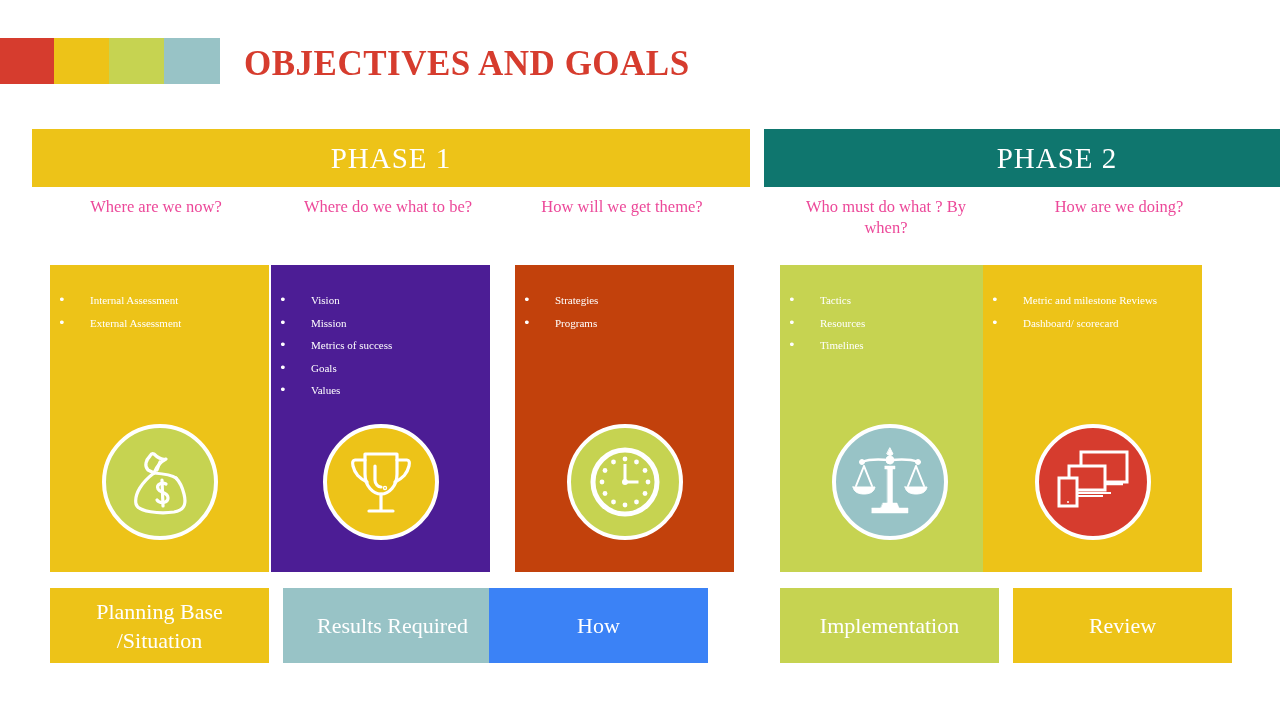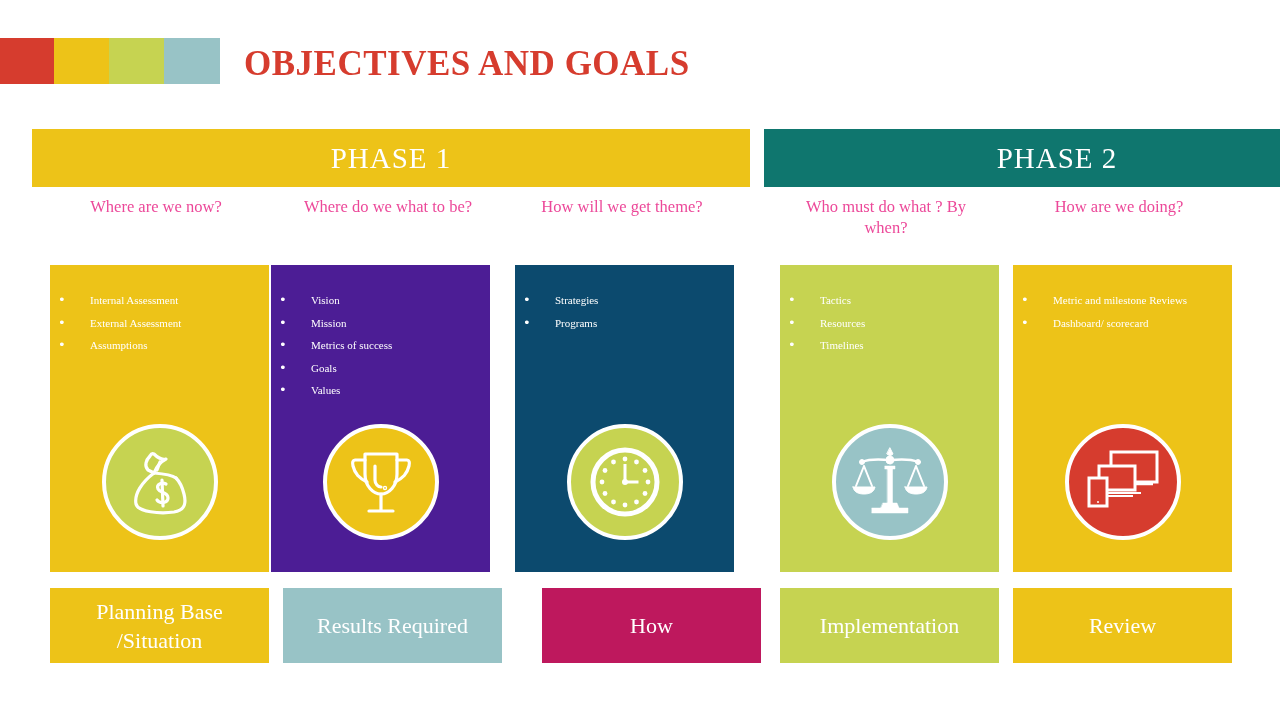--- a/index.html
+++ b/index.html
@@ -72,21 +72,20 @@
 <div class="question" style="left:46px;">Where are we now?</div>
 <div class="question" style="left:278px;">Where do we what to be?</div>
 <div class="question" style="left:512px;">How will we get theme?</div>
 <div class="question" style="left:776px;width:220px;padding:0 10px;">Who must do what ? By when?</div>
 <div class="question" style="left:1009px;">How are we doing?</div>
 
 <div class="card" style="left:50px;background:#edc318;">
   <ul>
     <li>Internal Assessment</li>
     <li>External Assessment</li>
-    <li>Assumptions</li>
   </ul>
   <div class="icon-circle" style="background:#c6d351;">
     <svg viewBox="0 0 80 80" fill="none" stroke="#fff" stroke-width="3.2" stroke-linecap="round" stroke-linejoin="round">
       <path d="M30 14 C26 18 24 24 28 28 L34 31 C36 26 40 20 46 17 C42 18 38 16 34 12 C32 11 31 12 30 14 Z"></path>
       <path d="M40 20 L37 28"></path>
       <path d="M34 31 C46 32 52 33 56 36"></path>
       <path d="M34 31 C22 40 14 52 16 62 C18 70 40 72 54 70 C66 68 66 60 64 52 C62 44 60 40 56 36"></path>
       <path d="M46 42 C42 40 36 42 38 47 C40 51 48 50 48 56 C48 61 40 62 37 58"></path>
       <path d="M42 38 L43 64"></path>
     </svg>
@@ -107,21 +106,21 @@
       <path d="M24 18 L14 18 C12 18 11 20 12 24 C14 32 18 36 26 40"></path>
       <path d="M56 18 L66 18 C68 18 69 20 68 24 C66 32 62 36 54 40"></path>
       <path d="M40 52 L40 68"></path>
       <path d="M28 69 L52 69"></path>
       <path d="M34 24 L34 38 C34 42 37 45 40 45"></path>
       <circle cx="44" cy="46" r="0.6" fill="#fff"></circle>
     </svg>
   </div>
 </div>
 
-<div class="card" style="left:515px;background:#0c4a6e;">
+<div class="card" style="left:515px;background:#c2410c;">
   <ul>
     <li>Strategies</li>
     <li>Programs</li>
   </ul>
   <div class="icon-circle" style="background:#c6d351;">
     <svg viewBox="0 0 80 80" fill="#fff" stroke="none">
       <circle cx="40" cy="40" r="32" fill="none" stroke="#fff" stroke-width="5"></circle>
       <circle cx="40" cy="17" r="2.4"></circle>
       <circle cx="51.5" cy="20" r="2.4"></circle>
       <circle cx="60" cy="28.5" r="2.4"></circle>
@@ -159,21 +158,21 @@
       <path d="M3 45 L25 45 C24 50 20 52 14 52 C8 52 4 50 3 45 Z" stroke-width="1"></path>
       <path d="M55 45 L77 45 C76 50 72 52 66 52 C60 52 56 50 55 45 Z" stroke-width="1"></path>
       <rect x="35" y="24" width="10" height="3" stroke-width="0.5"></rect>
       <rect x="37.5" y="27" width="5" height="34" stroke-width="0.5"></rect>
       <path d="M33 61 L47 61 L49 66 L31 66 Z" stroke-width="0.5"></path>
       <rect x="22" y="66" width="36" height="5" stroke-width="0.5"></rect>
     </svg>
   </div>
 </div>
 
-<div class="card" style="left:1013px;background:#edc318;padding-left:47px;">
+<div class="card" style="left:983px;background:#edc318;padding-left:47px;">
   <ul>
     <li>Metric and milestone Reviews</li>
     <li>Dashboard/ scorecard</li>
   </ul>
   <div class="icon-circle" style="background:#d63c2e;">
     <svg viewBox="0 0 80 80" fill="none" stroke="#fff" stroke-width="3" stroke-linejoin="miter">
       <rect x="28" y="10" width="46" height="30" fill="#d63c2e"></rect>
       <path d="M52 42 L70 42" stroke-width="2.5"></path>
       <rect x="16" y="24" width="36" height="24" fill="#d63c2e"></rect>
       <path d="M24 51 L58 51 M24 54 L50 54" stroke-width="2"></path>
@@ -182,21 +181,21 @@
     </svg>
   </div>
 </div>
 
 <div class="label-box" style="left:50px;background:#edc318;">
   <span style="padding:0 21px;">Planning Base /Situation</span>
 </div>
 <div class="label-box" style="left:283px;background:#98c3c6;">
   <span>Results Required</span>
 </div>
-<div class="label-box" style="left:542px;background:#be185d;text-align:right;">
+<div class="label-box" style="left:489px;background:#3b82f6;text-align:right;">
   <span>How</span>
 </div>
 <div class="label-box" style="left:780px;background:#c6d351;">
   <span>Implementation</span>
 </div>
 <div class="label-box" style="left:1013px;background:#edc318;">
   <span>Review</span>
 </div>
 
 </body></html>

